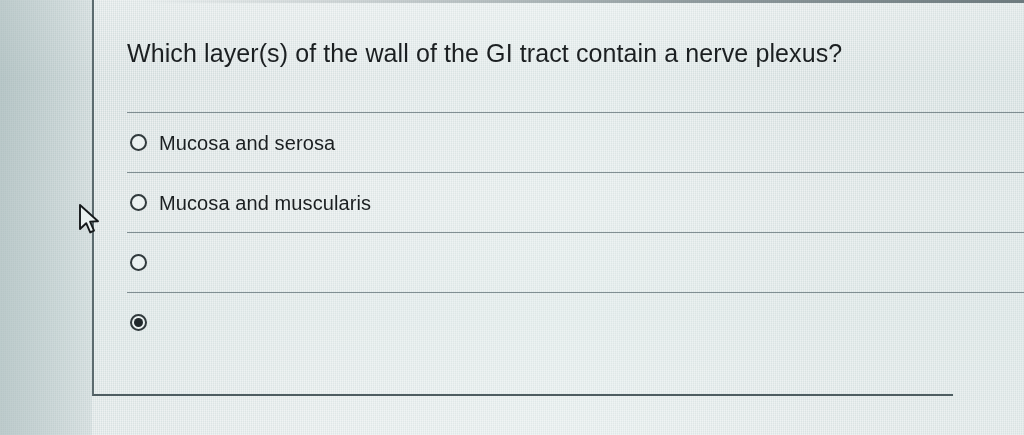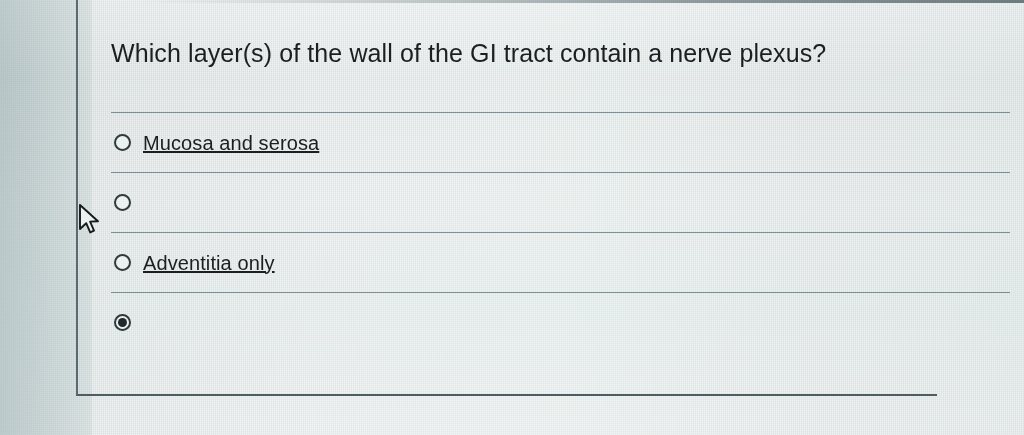--- a/index.html
+++ b/index.html
@@ -41,21 +41,21 @@
   #top-edge {
     position: absolute;
     left: 140px; top: 0;
     width: 884px; height: 3px;
     background: linear-gradient(90deg, rgba(70,85,90,0.0) 0%, rgba(70,85,90,0.20) 25%, rgba(62,78,84,0.52) 62%, rgba(58,74,80,0.70) 100%);
   }
 
   
   #card {
     position: absolute;
-    left: 76px;
+    left: 92px;
     top: 0;
     width: 861px;
     height: 396px;
     box-sizing: border-box;
     border-left: 2px solid #5b6a6e;
     border-bottom: 2px solid #4e5d61;
   }
 
   #question {
     position: absolute;
@@ -110,21 +110,20 @@
     border-radius: 50%;
     background: #20282b;
   }
 
   .option-label {
     font-size: 20px;
     line-height: 24px;
     color: #1b1f21;
     letter-spacing: 0.1px;
     white-space: nowrap;
-    text-decoration: underline;
   }
 
   
   #cursor {
     position: absolute;
     left: 77px;
     top: 203px;
     width: 24px;
     height: 34px;
     pointer-events: none;
@@ -143,25 +142,25 @@
 
   <div id="options">
 
     <div class="option-row">
       <span class="radio"></span>
       <span class="option-label">Mucosa and serosa</span>
     </div>
 
     <div class="option-row">
       <span class="radio"></span>
+      <span class="option-label">Mucosa and muscularis</span>
     </div>
 
     <div class="option-row">
       <span class="radio"></span>
-      <span class="option-label">Adventitia only</span>
     </div>
 
     <div class="option-row">
       <span class="radio checked"></span>
     </div>
 
   </div>
 </div>
 
 <svg id="cursor" viewBox="0 0 24 34" style="left: 77px; top: 203px;">

